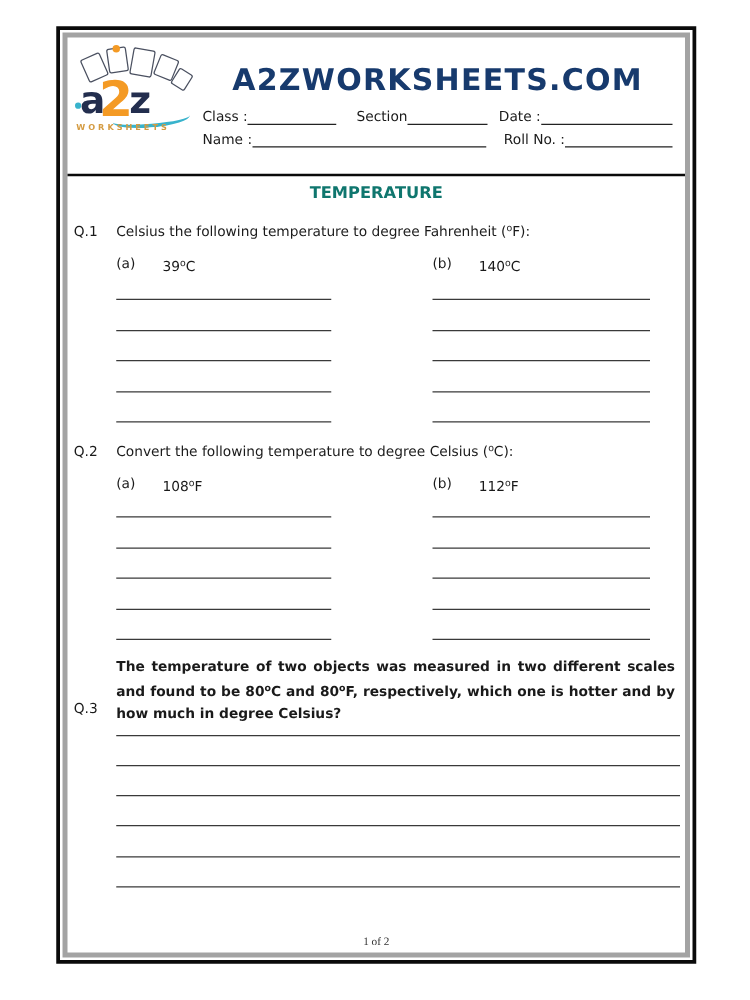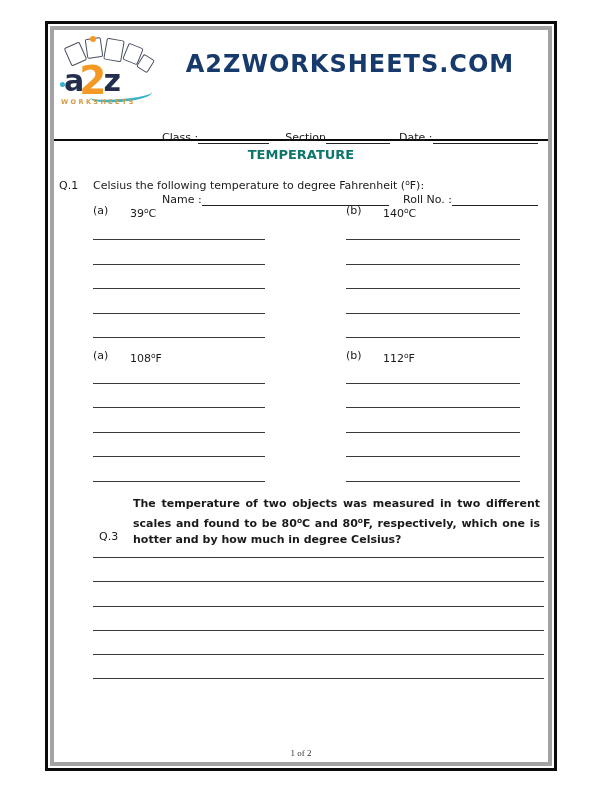--- a/index.html
+++ b/index.html
@@ -26,21 +26,21 @@
   .logo-swoosh { position:absolute; width:62px; height:14px; left:30px; top:52px;
                  border-bottom:3px solid #38b3cc; border-radius:50%;
                  transform:rotate(-5deg); }
   .logo-text { position:absolute; left:4px; top:22px; white-space:nowrap;
                font-weight:bold; line-height:1; }
   .logo-a, .logo-z { font-size:30px; color:#232e4e; letter-spacing:-2px; }
   .logo-2 { font-size:39px; color:#f49a24; position:relative; top:3px; margin:0 -3px; }
   .logo-sub { position:absolute; left:1px; top:62px; font-size:6.5px; font-weight:bold;
               letter-spacing:2.4px; color:#d49b41; white-space:nowrap; }
 
-  .header-right { flex:1; display:flex; flex-direction:column; padding-right:4px;gap:44px; }
+  .header-right { flex:1; display:flex; flex-direction:column; padding-right:4px; }
   .site-title { text-align:center; font-weight:bold; font-size:24px; letter-spacing:1px;
                 color:#173a6d; margin-top:14px; line-height:28px; }
   .field-row { display:flex; align-items:flex-end; font-size:11px; line-height:13px; }
   .row1 { margin-top:5px; }
   .row2 { margin-top:9px; }
   .fline { border-bottom:1px solid #222; height:13px; }
   .name-line { flex:1; margin-right:14px; }
   .roll-line { width:86px; }
   .class-line { width:71px; }
   .section-label { margin-left:16px; }
@@ -50,21 +50,21 @@
 
   
   .sheet-title { text-align:center; font-weight:bold; font-size:13px;
                  line-height:15px; margin-top:6px; color:#0f766e; }
   .q-row { display:flex; padding:0 8px 0 5px; font-size:11px; line-height:14px;align-items:flex-end; }
   .q-num { width:34px; flex:none; }
   .q-text { flex:1; }
   .q1-row, .q2-row { margin-top:14px; }
   .q3-row { margin-top:13px; }
   .q3-row .q-text { text-align:justify; line-height:17px;font-weight:bold; }
-  .q3-row .q-num { line-height:23.5px;margin-left:40px; }
+  .q3-row .q-num { line-height:23.5px; }
   sup.deg { font-size:7.5px; vertical-align:3.5px; }
 
   .item-row { display:flex; padding-left:39px; margin-top:11px;
               font-size:11px; line-height:14px; }
   .item-cell { display:flex; }
   .item-left { width:253px; flex:none; }
   .item-right { flex:1; }
   .item-label { width:37px; flex:none; }
 
   .lines-row { display:flex; padding-left:39px; }
@@ -147,20 +147,24 @@
         </div>
       <div class="col-right">
         <div class="answer-line"></div>
       <div class="answer-line"></div>
           <div class="answer-line"></div>
           <div class="answer-line"></div>
           <div class="answer-line"></div>
         </div>
     </div>
 
+    <div class="q-row q2-row">
+      <span class="q-num">Q.2</span>
+      <span class="q-text"><span>Convert the following temperature to degree Celsius (</span><sup class="deg">o</sup><span>C):</span></span>
+    </div>
     <div class="item-row">
       <div class="item-cell item-left">
         <span class="item-label">(a)</span>
         <span class="item-value"><span>108</span><sup class="deg">o</sup><span>F</span></span>
       </div>
       <div class="item-cell item-right">
         <span class="item-label">(b)</span>
         <span class="item-value"><span>112</span><sup class="deg">o</sup><span>F</span></span>
       </div>
     </div>

